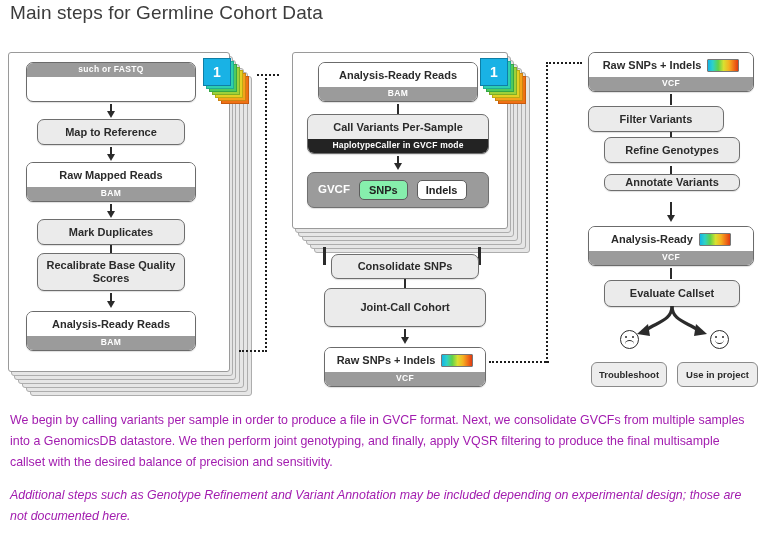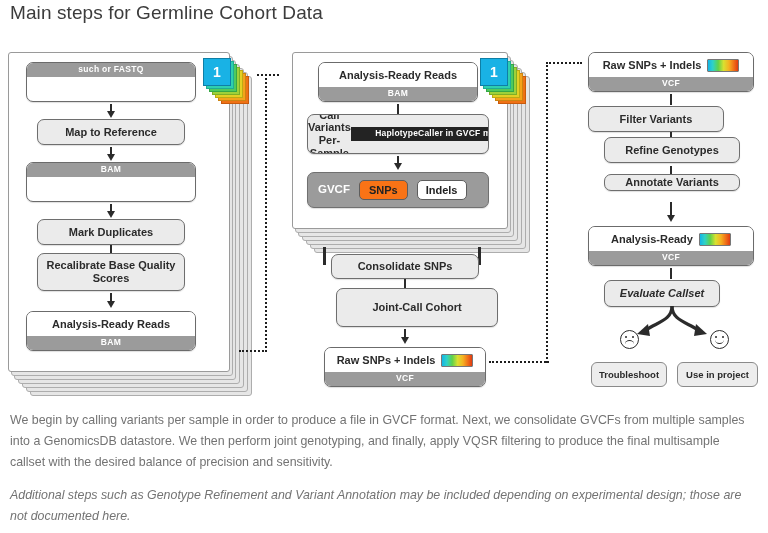--- a/index.html
+++ b/index.html
@@ -35,21 +35,21 @@
     width:100%;gap:6px;background:#ffffff;font-size:11px;
   }
   .node.file .fmt{
     width:100%;background:#9b9b9b;color:#ffffff;
     font-size:8.5px;font-weight:bold;letter-spacing:.3px;
     display:flex;align-items:center;justify-content:center;
     height:14px;flex:none;
   }
   
   .node.tool{
-    background:#ebebeb;flex-direction:row;justify-content:flex-start;padding:0;
+    background:#ebebeb;flex-direction:column;justify-content:flex-start;padding:0;
   }
   .node.tool .ttl{
     flex:1;display:flex;align-items:center;justify-content:center;width:100%;
   }
   .node.tool .cmd{
     width:100%;background:#232323;color:#ffffff;
     font-size:8.5px;font-weight:bold;letter-spacing:.2px;
     display:flex;align-items:center;justify-content:center;height:14px;flex:none;
   }
 
@@ -113,21 +113,21 @@
     background:#ededed;font-size:9.5px;font-weight:bold;color:#2b2b2b;
     display:flex;align-items:center;justify-content:center;
   }
 
   
   .branch{position:absolute;}
 
   
   .para{
     position:absolute;left:10px;width:748px;
-    font-size:12.4px;line-height:21px;color:#737373;
+    font-size:12.4px;line-height:21px;color:#a21caf;
   }
   .para.it{font-style:italic;}
 </style>
 </head>
 <body>
 
 <div id="page-title">Main steps for Germline Cohort Data</div>
 
 <div class="stackwrap" style="left:8px;top:52px;width:250px;height:345px;">
   <div class="sheet back" style="left:22px;top:24px;width:222px;height:320px;"></div>
@@ -151,20 +151,21 @@
 
 <div class="node file" style="left:26px;top:62px;width:170px;height:40px;">
   <div class="fmt">such or FASTQ</div>
 </div>
 <div class="arrow" style="left:110px;top:104px;height:8px;"></div>
 
 <div class="node process" style="left:37px;top:119px;width:148px;height:26px;">Map to Reference</div>
 <div class="arrow" style="left:110px;top:147px;height:8px;"></div>
 
 <div class="node file" style="left:26px;top:162px;width:170px;height:40px;">
+  <div class="ttl">Raw Mapped Reads</div>
   <div class="fmt">BAM</div>
 </div>
 <div class="arrow" style="left:110px;top:204px;height:8px;"></div>
 
 <div class="node process" style="left:37px;top:219px;width:148px;height:26px;">Mark Duplicates</div>
 <div class="stub" style="left:110px;top:245px;height:8px;"></div>
 
 <div class="node process" style="left:37px;top:253px;width:148px;height:38px;padding:0 6px;">Recalibrate Base Quality Scores</div>
 <div class="arrow" style="left:110px;top:293px;height:9px;"></div>
 
@@ -204,31 +205,31 @@
 <div class="stub" style="left:397px;top:104px;height:10px;"></div>
 
 <div class="node tool" style="left:307px;top:114px;width:182px;height:40px;">
   <div class="ttl">Call Variants Per-Sample</div>
   <div class="cmd">HaplotypeCaller in GVCF mode</div>
 </div>
 <div class="arrow" style="left:397px;top:156px;height:8px;"></div>
 
 <div class="node" style="left:307px;top:172px;width:182px;height:36px;background:#9b9b9b;border-color:#707070;justify-content:flex-start;padding-left:10px;gap:9px;">
   <span style="color:#ffffff;font-size:11.5px;">GVCF</span>
-  <span style="background:#f97316;border:1.3px solid #5d5d5d;border-radius:5px;padding:3px 9px;color:#222;font-size:11px;">SNPs</span>
+  <span style="background:#86efac;border:1.3px solid #5d5d5d;border-radius:5px;padding:3px 9px;color:#222;font-size:11px;">SNPs</span>
   <span style="background:#fff;border:1.3px solid #5d5d5d;border-radius:5px;padding:3px 8px;color:#222;font-size:11px;">Indels</span>
 </div>
 
 <div class="bracket l" style="left:323px;top:247px;width:12px;height:18px;"></div>
 <div class="bracket r" style="left:466px;top:247px;width:12px;height:18px;"></div>
 
 <div class="node process" style="left:331px;top:254px;width:148px;height:25px;">Consolidate SNPs</div>
 <div class="stub" style="left:404px;top:279px;height:9px;"></div>
 
-<div class="node tool" style="left:324px;top:288px;width:162px;height:39px;margin-left:12px;">
+<div class="node tool" style="left:324px;top:288px;width:162px;height:39px;">
   <div class="ttl">Joint-Call Cohort</div>
 </div>
 <div class="arrow" style="left:404px;top:329px;height:9px;"></div>
 
 <div class="node file" style="left:324px;top:347px;width:162px;height:40px;">
   <div class="ttl">
     <span>Raw SNPs + Indels</span>
     <span class="grad"></span>
   </div>
   <div class="fmt">VCF</div>
@@ -258,21 +259,21 @@
 
 <div class="node file" style="left:588px;top:226px;width:166px;height:40px;">
   <div class="ttl">
     <span>Analysis-Ready</span>
     <span class="grad"></span>
   </div>
   <div class="fmt">VCF</div>
 </div>
 <div class="stub" style="left:670px;top:268px;height:11px;"></div>
 
-<div class="node process" style="left:604px;top:280px;width:116px;height:27px;font-style:italic;">Evaluate Callset</div>
+<div class="node process" style="left:604px;top:280px;width:136px;height:27px;">Evaluate Callset</div>
 
 <svg class="branch" style="left:614px;top:306px;" width="120" height="40" viewBox="0 0 120 40">
   <path d="M58,0 C58,14 44,16 32,24" stroke="#2b2b2b" stroke-width="3.2" fill="none"></path>
   <polygon points="34,18 23,28 36,30" fill="#2b2b2b"></polygon>
   <path d="M58,0 C58,14 72,16 84,24" stroke="#2b2b2b" stroke-width="3.2" fill="none"></path>
   <polygon points="82,18 93,28 80,30" fill="#2b2b2b"></polygon>
 </svg>
 
 <div class="face sad" style="left:620px;top:330px;">
   <i class="e1"></i>

